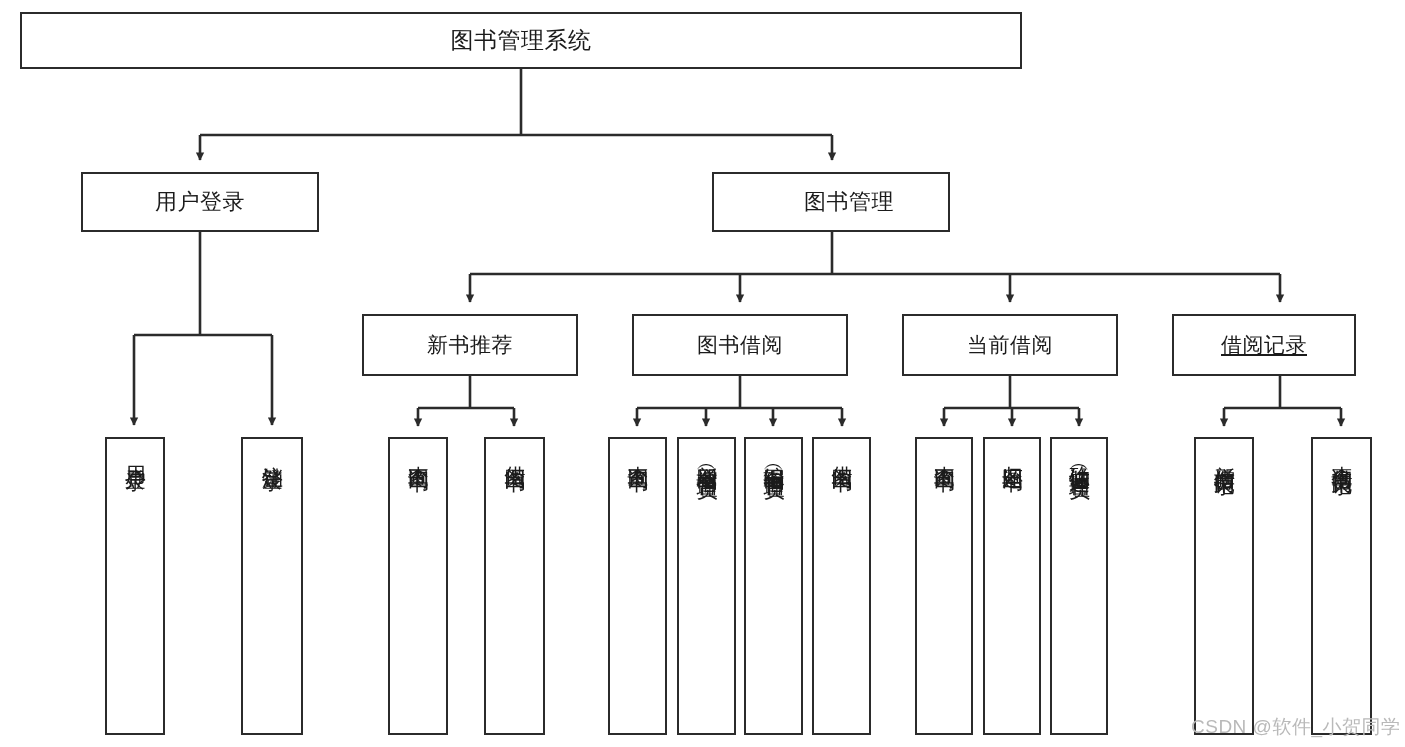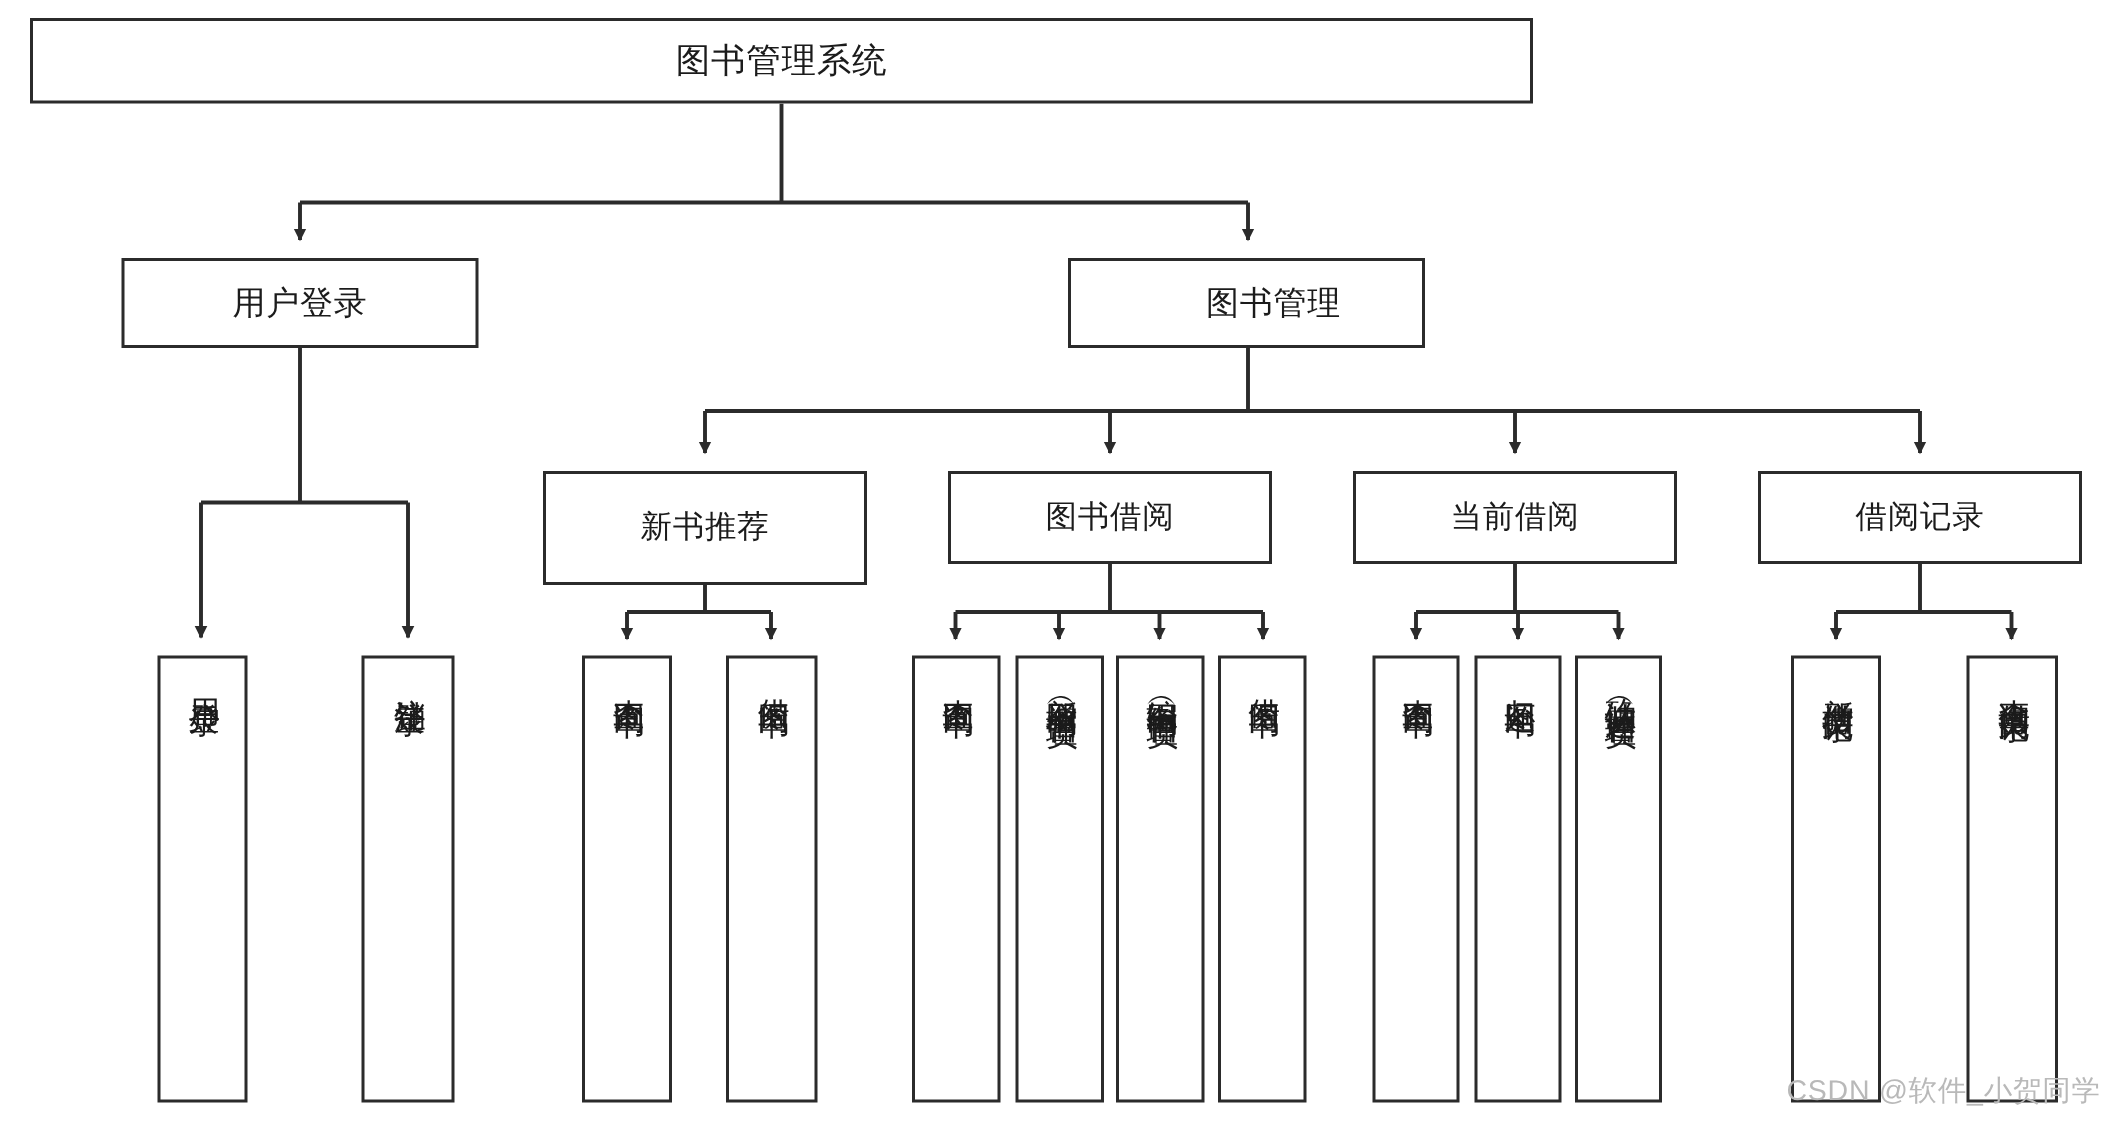--- a/index.html
+++ b/index.html
@@ -131,33 +131,33 @@
   </div>
 
   <div class="node level1 horizontal" style="left:81px; top:172px; width:238px; height:60px;">
     <span class="node-label">用户登录</span>
   </div>
 
   <div class="node level1 horizontal" style="left:712px; top:172px; width:238px; height:60px;padding-left:36px;">
     <span class="node-label">图书管理</span>
   </div>
 
-  <div class="node level2 horizontal" style="left:362px; top:314px; width:216px; height:76px;">
+  <div class="node level2 horizontal" style="left:362px; top:314px; width:216px; height:62px;">
     <span class="node-label">新书推荐</span>
   </div>
 
   <div class="node level2 horizontal" style="left:902px; top:314px; width:216px; height:62px;">
     <span class="node-label">当前借阅</span>
   </div>
 
   <div class="node level2 horizontal" style="left:632px; top:314px; width:216px; height:62px;">
     <span class="node-label">图书借阅</span>
   </div>
 
-  <div class="node level2 horizontal" style="left:1172px; top:314px; width:216px; height:62px;">
+  <div class="node level2 horizontal" style="left:1172px; top:314px; width:184px; height:62px;text-decoration:underline;">
     <span class="node-label">借阅记录</span>
   </div>
 
   <div id="leaf-layer">
       <div class="node leaf vertical" style="left: 105px; top: 437px; width: 60px; height: 298px;">
         <span class="node-label">用户登录</span>
       </div>
       <div class="node leaf vertical" style="left: 241px; top: 437px; width: 62px; height: 298px;">
         <span class="node-label">注销登录</span>
       </div>

